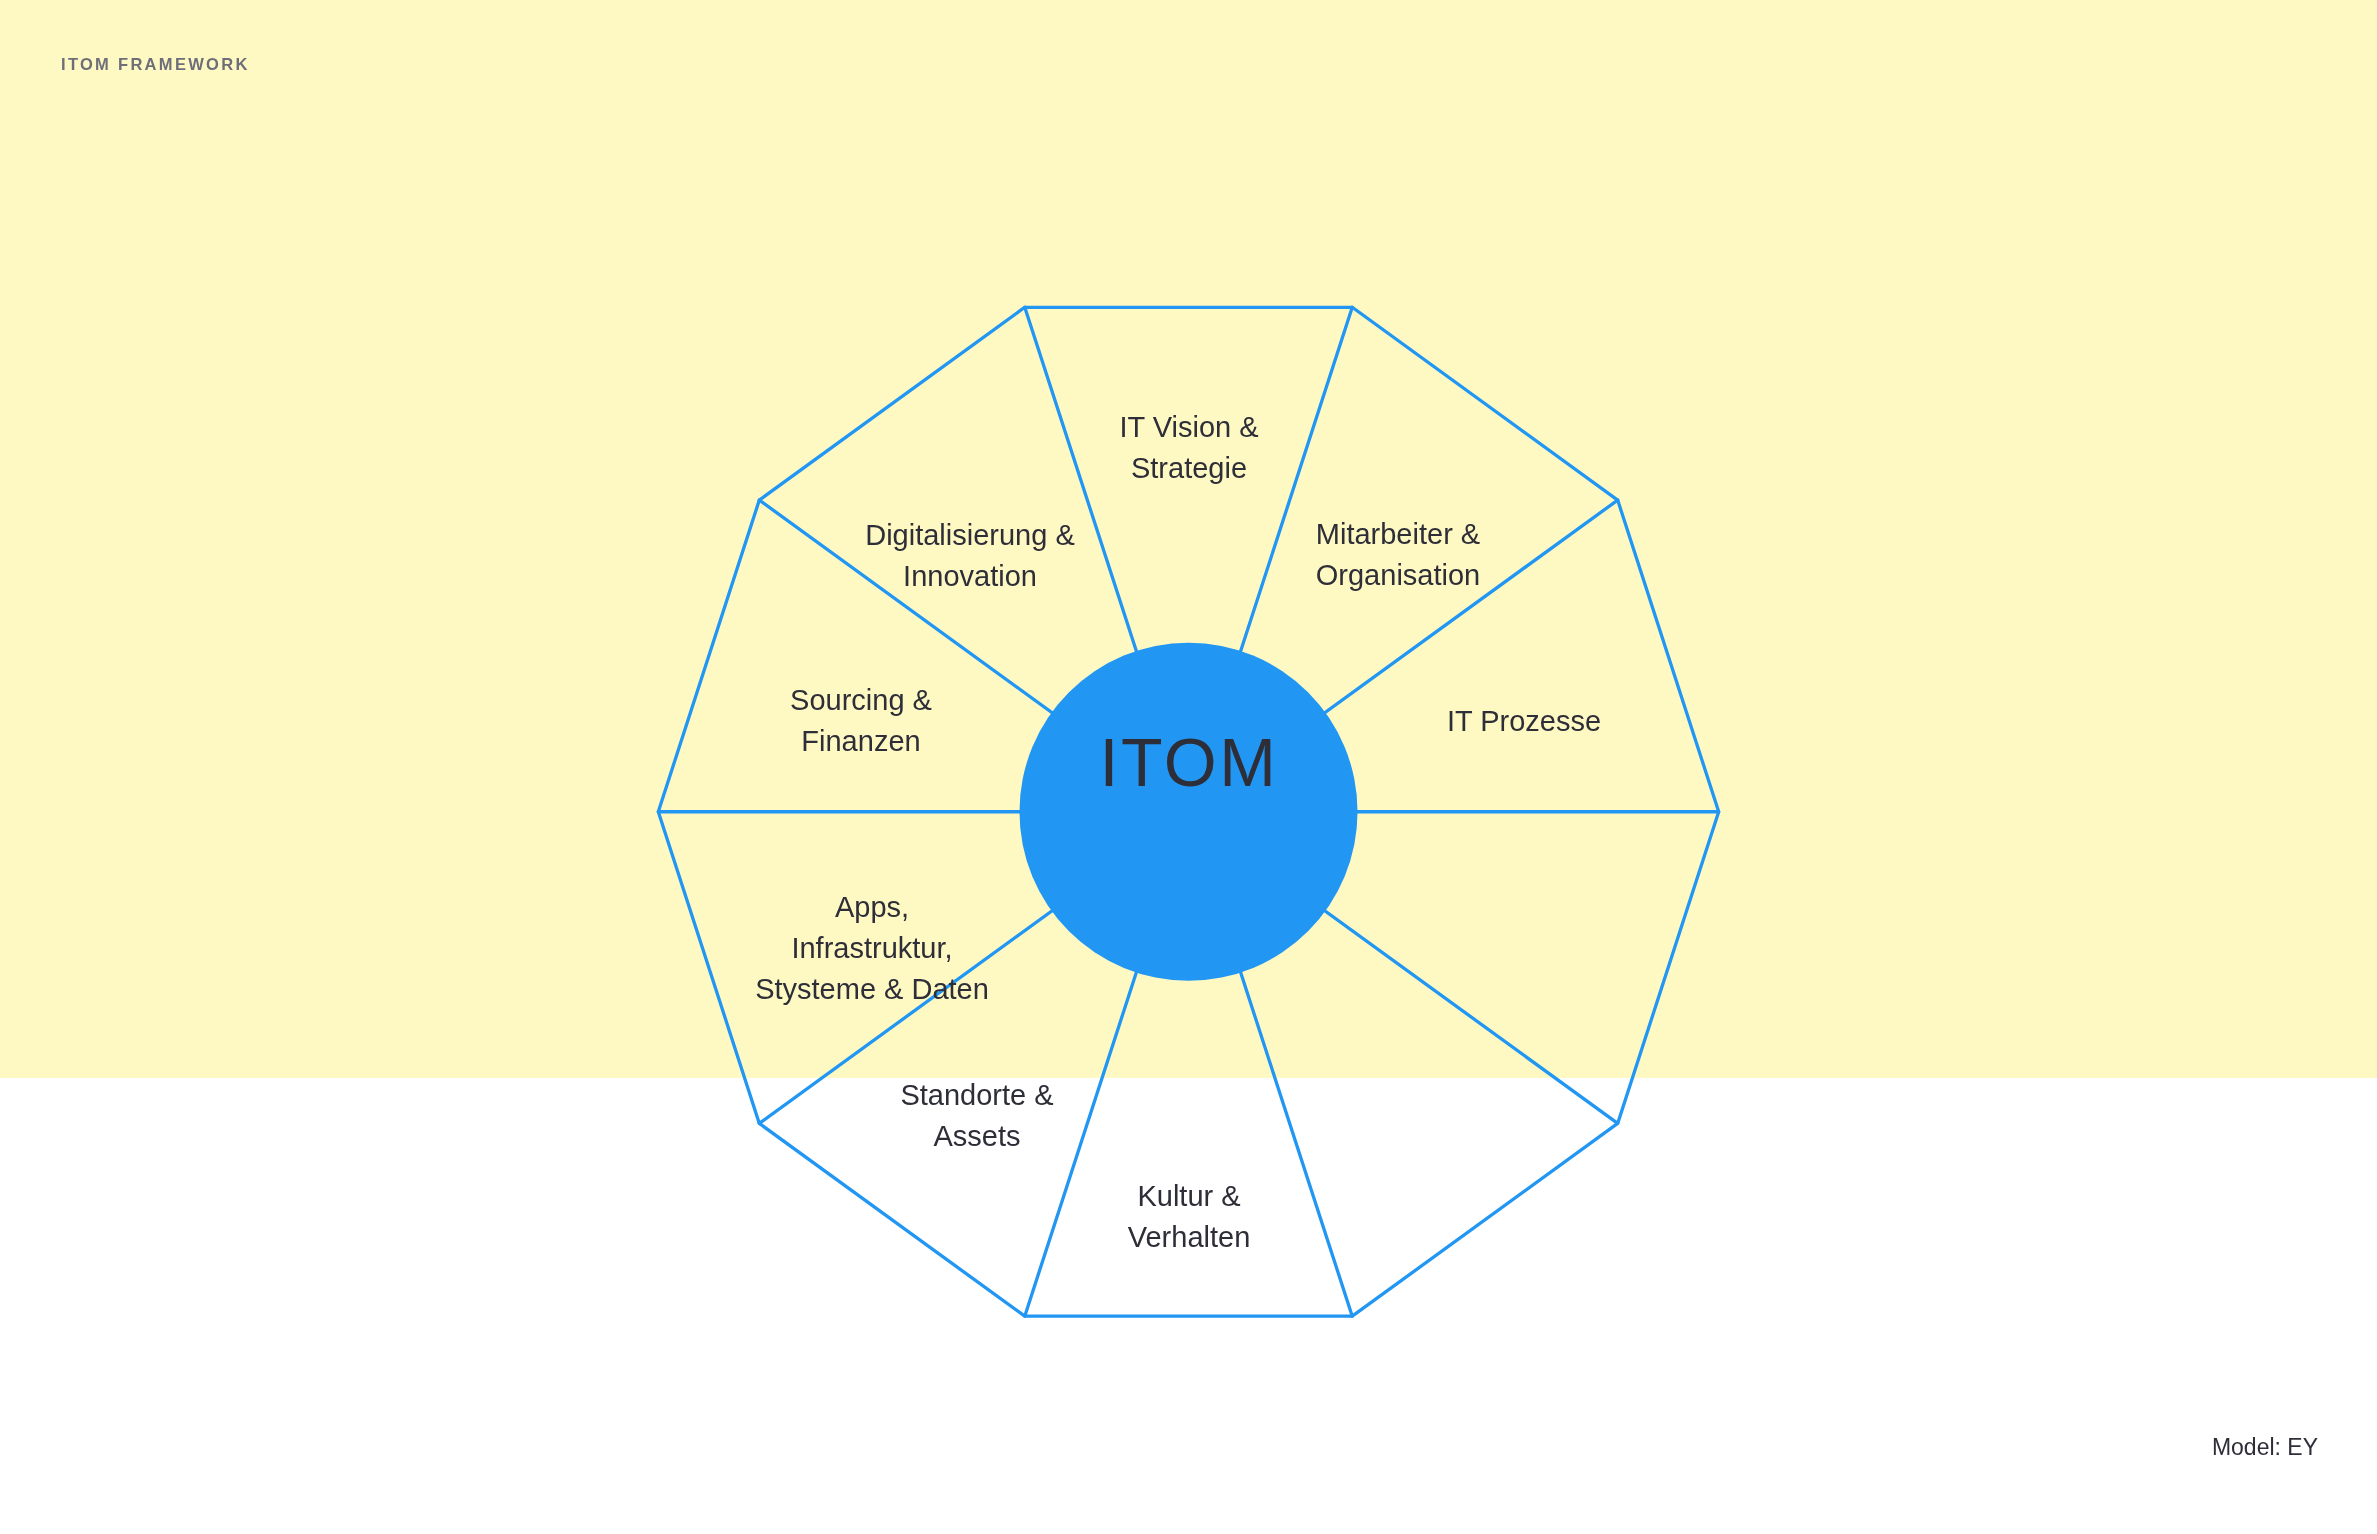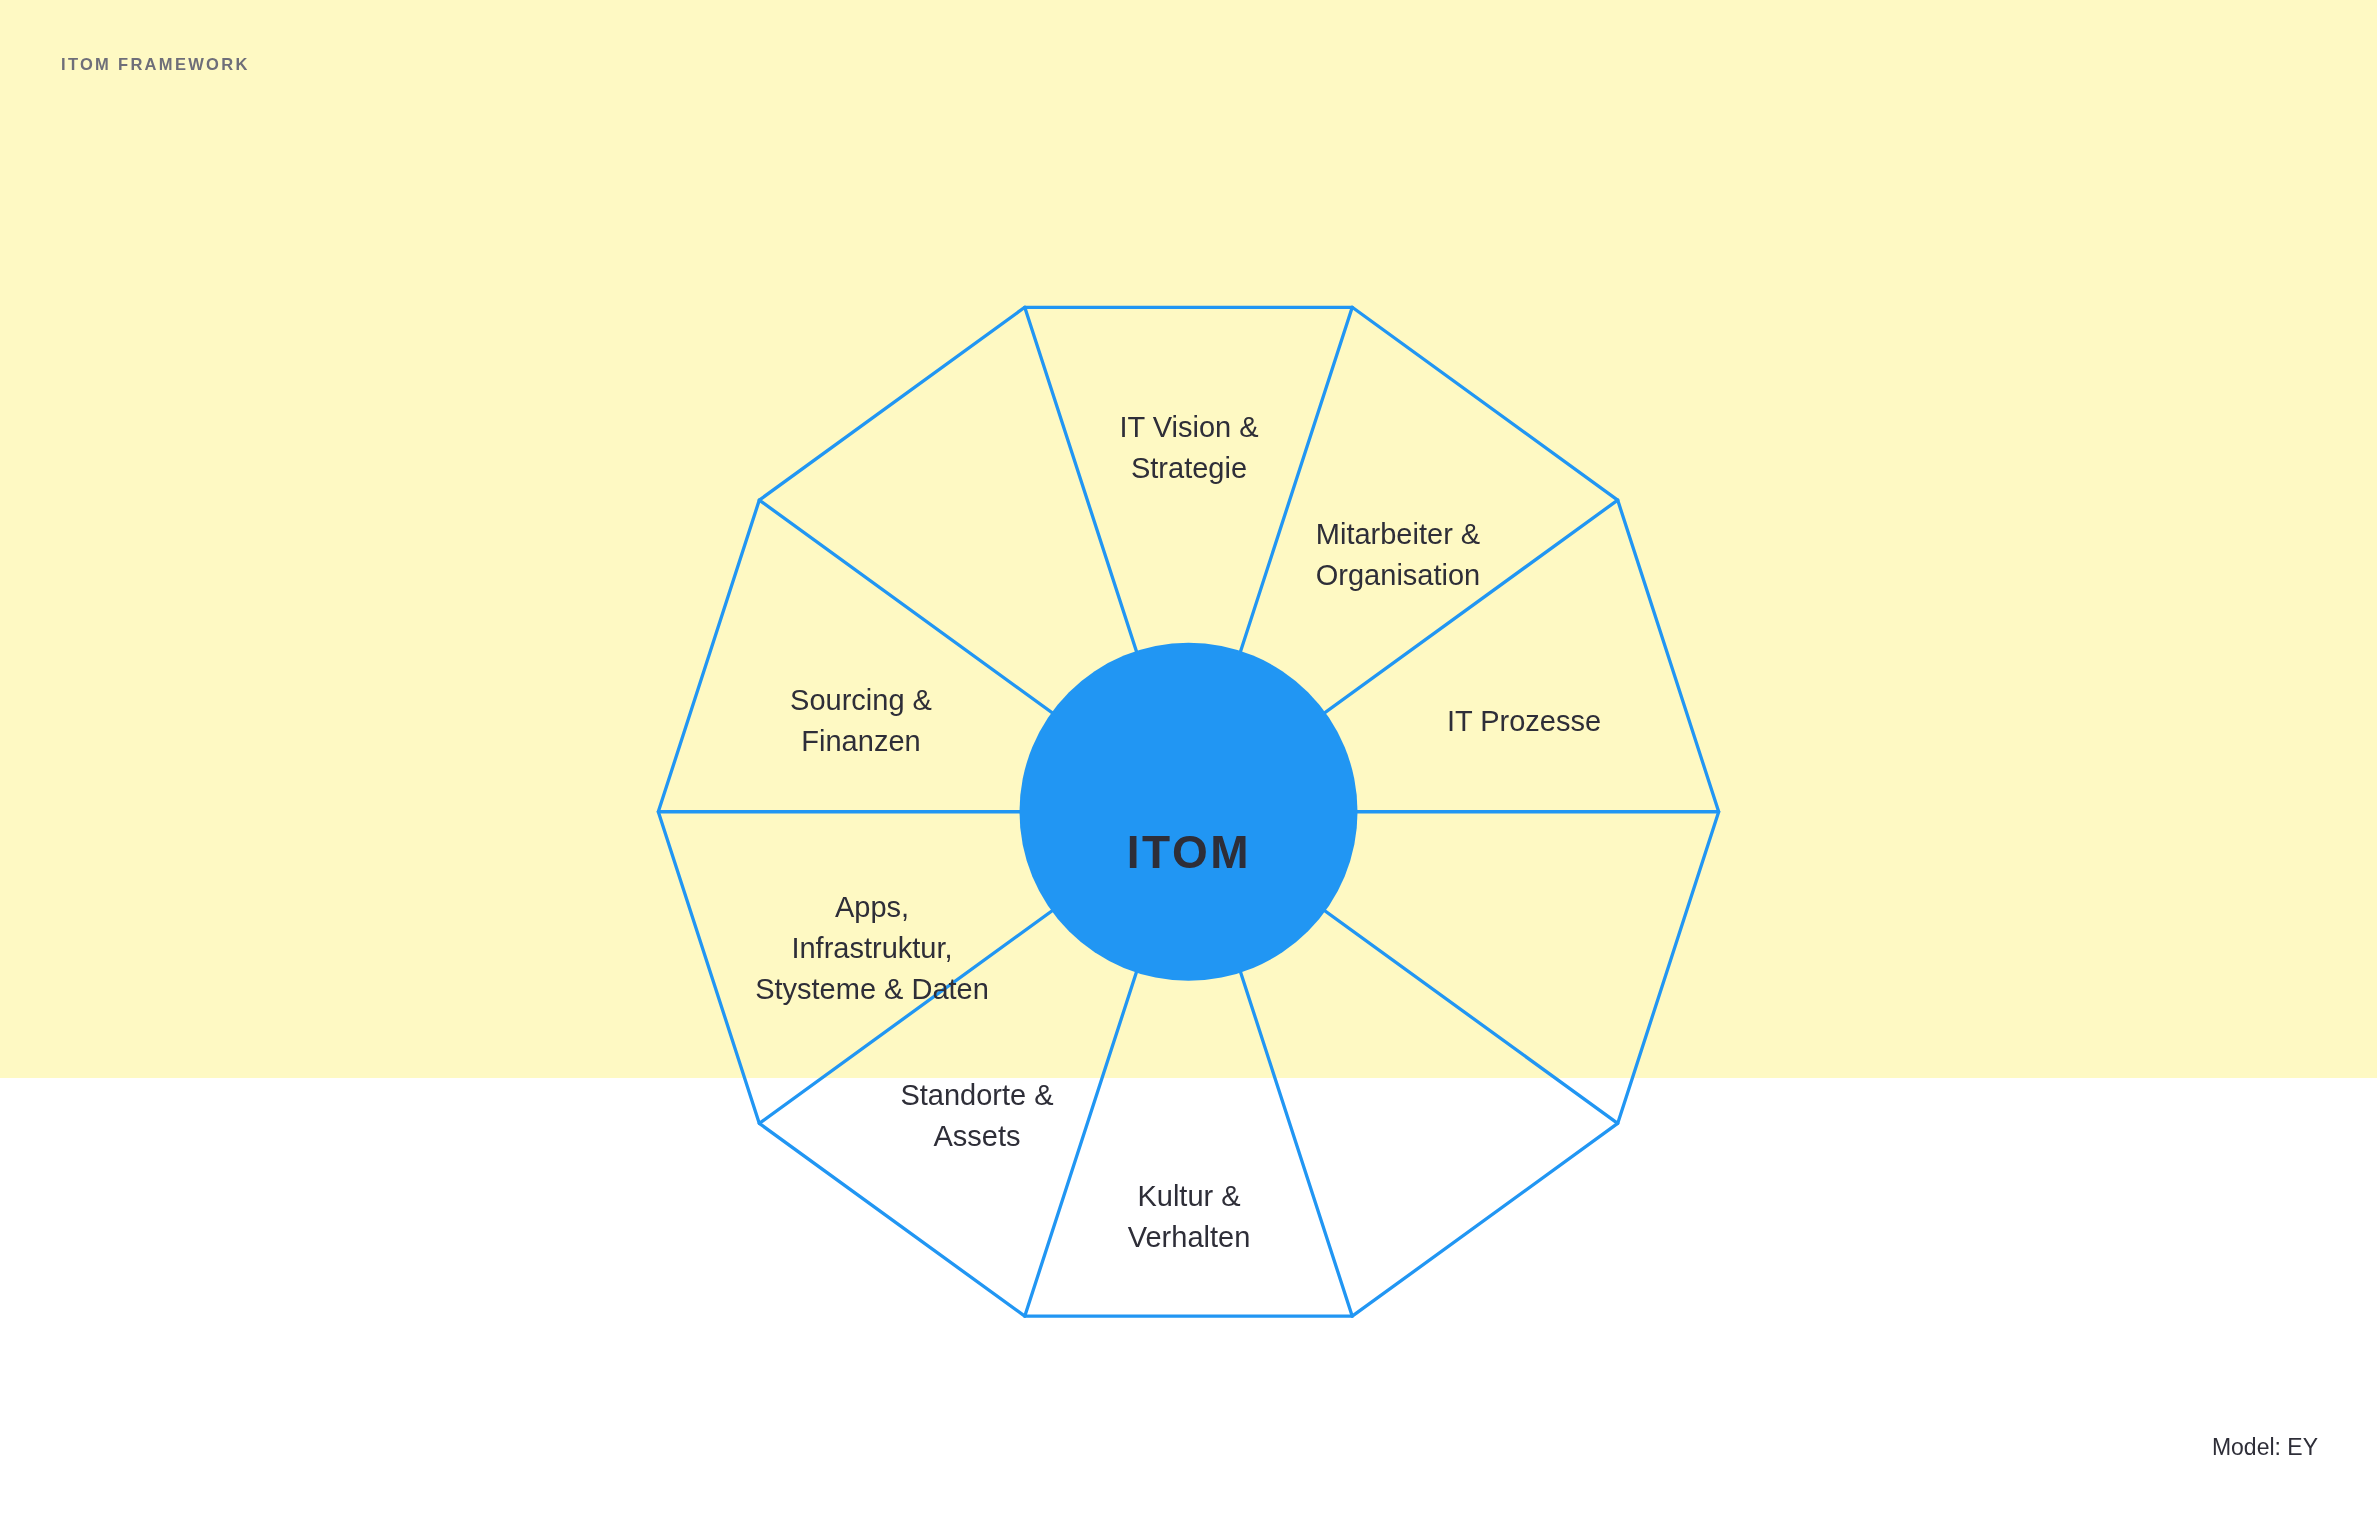--- a/index.html
+++ b/index.html
@@ -56,25 +56,25 @@
     text-align: center;
     white-space: pre-line;
     font-size: 29px;
     line-height: 41px;
     font-weight: 400;
     color: #2e2e38;
   }
   .center-label {
     position: absolute;
     left: 1189px;
-    top: 853px;
+    top: 764px;
     transform: translate(-50%, -52%);
-    font-size: 46px;
+    font-size: 68px;
     letter-spacing: 2.6px;
-    font-weight: 700;
+    font-weight: 400;
     color: #2e2e38;
     white-space: nowrap;
   }
   .source {
     position: absolute;
     top: 1434px;
     right: 59px;
     font-size: 23px;
     color: #2e2e38;
   }
@@ -111,20 +111,22 @@
     <div class="seg-label" style="left:1524px; top:721px;">IT Prozesse</div>
     <div class="seg-label" style="left:1189px; top:1217px;">Kultur &amp;
 Verhalten</div>
     <div class="seg-label" style="left:977px; top:1116px;">Standorte &amp;
 Assets</div>
     <div class="seg-label" style="left:872px; top:908px;margin-top:40px;">Apps,
 Infrastruktur,
 Stysteme &amp; Daten</div>
     <div class="seg-label" style="left:861px; top:721px;">Sourcing &amp;
 Finanzen</div>
+    <div class="seg-label" style="left:970px; top:556px;">Digitalisierung &amp;
+Innovation</div>
 
     <div class="center-label">ITOM</div>
   </div>
 
   <div class="source">Model: EY</div>
 
 </div>
 
 
 </body></html>

